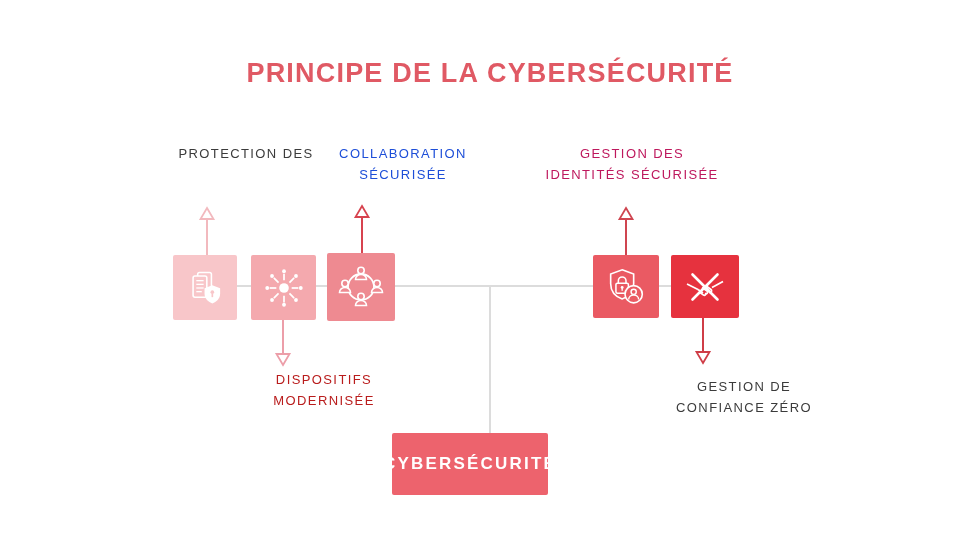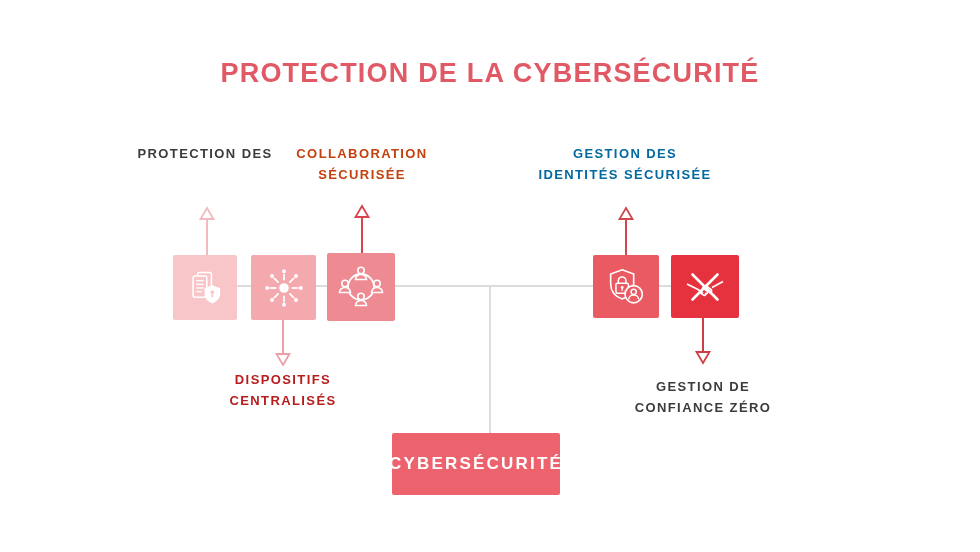--- a/index.html
+++ b/index.html
@@ -12,56 +12,56 @@
     font-size:27px;font-weight:bold;letter-spacing:1.2px;
   }
   .connector{position:absolute;z-index:0;}
   .node-box{
     position:absolute;z-index:2;display:flex;align-items:center;justify-content:center;
     border-radius:2px;
   }
   .node-box svg{display:block;}
   .node-label{
     position:absolute;transform:translateX(-50%);text-align:center;z-index:3;
-    font-size:13px;font-weight:bold;letter-spacing:1.4px;line-height:21px;white-space:nowrap;
+    font-size:13px;font-weight:normal;letter-spacing:1.4px;line-height:21px;white-space:nowrap;margin-left:41px;
   }
   .arrow{position:absolute;z-index:1;}
   .center-node{
     position:absolute;z-index:2;display:flex;align-items:center;justify-content:center;
     border-radius:2px;
   }
   .center-node-label{
     color:#ffffff;font-size:17px;font-weight:bold;letter-spacing:2.2px;
   }
 </style>
 </head>
 <body>
 
 <div class="canvas">
 
-  <div class="page-title" style="color: rgb(224, 89, 100);">PROTECTION DE LA CYBERSÉCURITÉ</div>
+  <div class="page-title" style="color: rgb(224, 89, 100);">PRINCIPE DE LA CYBERSÉCURITÉ</div>
 
   <div class="connector" style="left: 205px; top: 285px; width: 500px; height: 2px; background: rgb(220, 220, 220);"></div>
   <div class="connector" style="left: 489px; top: 285px; width: 2px; height: 148px; background: rgb(220, 220, 220);"></div>
 
   <div class="node-label" style="left: 205px; top: 143px; color: rgb(59, 59, 59);">
     <div>PROTECTION DES</div>
   </div>
-  <div class="node-label" style="left: 362px; top: 143px; color: #c2410c;">
+  <div class="node-label" style="left: 362px; top: 143px; color: #1d4ed8;">
     <div>COLLABORATION</div>
     <div>SÉCURISÉE</div>
   </div>
-  <div class="node-label" style="left: 625px; top: 143px; color: #0369a1;">
+  <div class="node-label" style="left: 591px; top: 143px; color: #be185d;">
     <div>GESTION DES</div>
     <div>IDENTITÉS SÉCURISÉE</div>
   </div>
 
   <div class="node-label" style="left: 283px; top: 369px; color: #b91c1c;">
     <div>DISPOSITIFS</div>
-    <div>CENTRALISÉS</div>
+    <div>MODERNISÉE</div>
   </div>
   <div class="node-label" style="left: 703px; top: 376px; color: rgb(59, 59, 59);">
     <div>GESTION DE</div>
     <div>CONFIANCE ZÉRO</div>
   </div>
 
   <svg class="arrow" style="left: 198px; top: 206px; color: rgb(242, 185, 190);" width="18" height="49" viewBox="0 0 18 49">
     <line x1="9" y1="12" x2="9" y2="49" stroke="currentColor" stroke-width="2"></line>
     <polygon points="9,2 15.5,13 2.5,13" fill="#ffffff" stroke="currentColor" stroke-width="1.8"></polygon>
   </svg>
@@ -169,17 +169,17 @@
         <path d="M24.5 22.5 l5.5 4 a1.6 1.6 0 0 1 -2 2.5"></path>
         <path d="M19 29.5 l3.5 2.6 a1.6 1.6 0 0 0 2-2.4"></path>
       </g>
       <g stroke="#ffffff" stroke-width="2.6" stroke-linecap="round">
         <line x1="11.5" y1="11.5" x2="36.5" y2="36.5"></line>
         <line x1="36.5" y1="11.5" x2="11.5" y2="36.5"></line>
       </g>
     </svg>
   </div>
 
-  <div class="center-node" style="left: 392px; top: 433px; width: 168px; height: 62px; background: rgb(237, 99, 109); text-align: right;">
+  <div class="center-node" style="left: 392px; top: 433px; width: 156px; height: 62px; background: rgb(237, 99, 109); text-align: right;">
     <span class="center-node-label">CYBERSÉCURITÉ</span>
   </div>
 
 </div>
 
 </body></html>

